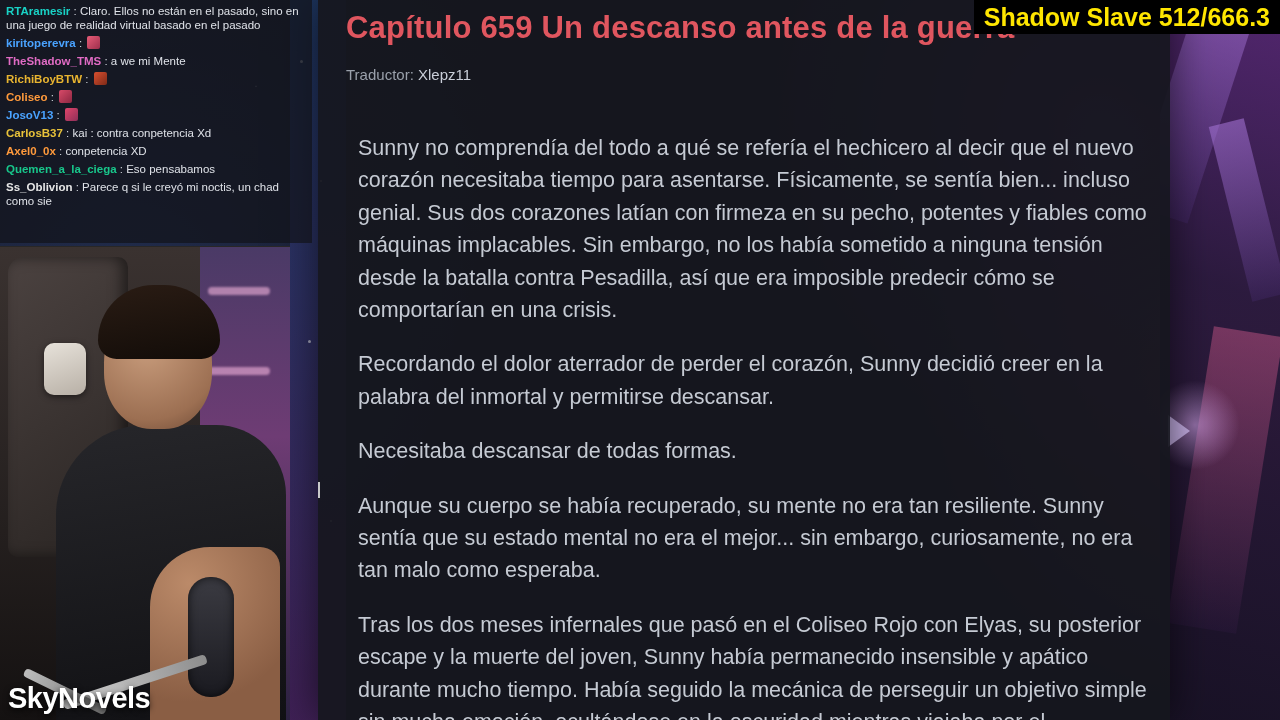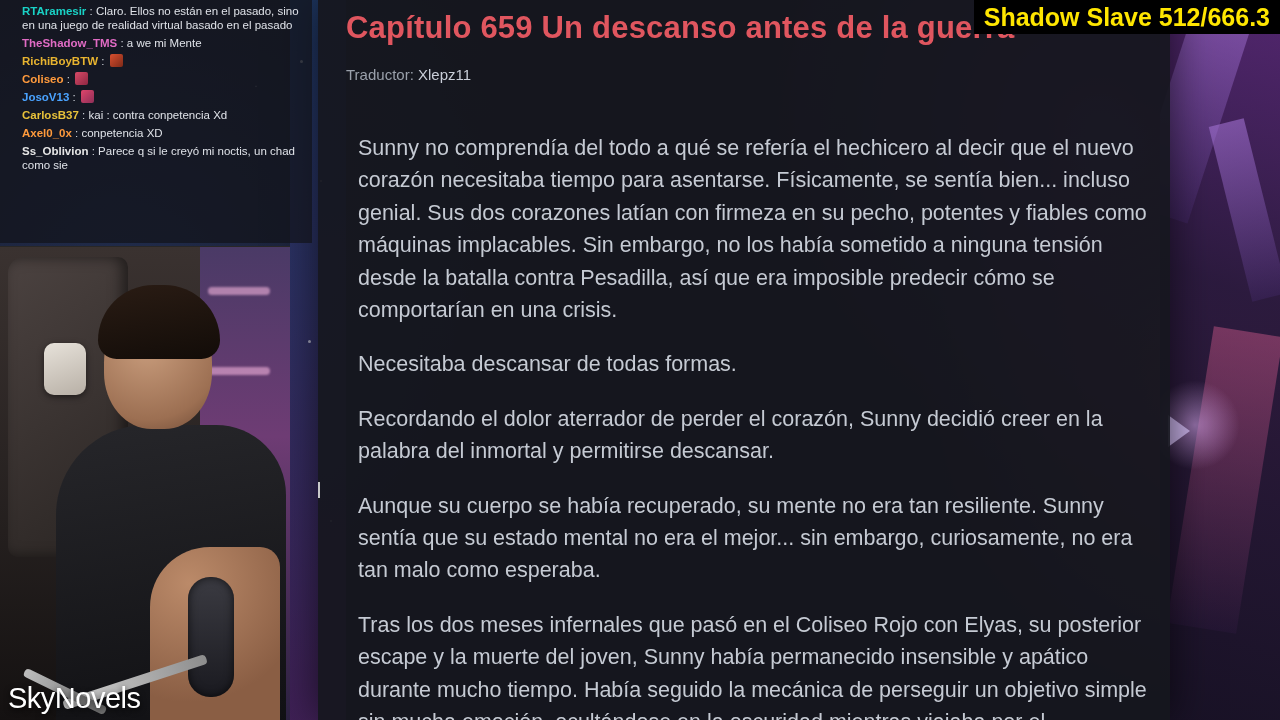--- a/index.html
+++ b/index.html
@@ -192,21 +192,20 @@
     font-size: 11.5px;
     line-height: 14px;
     color: #dfe2e8;
     padding: 2px 2px 0 2px;
     box-sizing: border-box;
   }
   .chat-line {
     padding: 2px 4px;
     white-space: normal;
     word-break: break-word;
-    margin-left: 16px;
   }
   .chat-user { font-weight: bold; }
   .chat-sep { color: #cfd3da; }
   .badge {
     display: inline-block;
     width: 13px;
     height: 13px;
     border-radius: 2px;
     vertical-align: -2px;
     margin: 0 2px;
@@ -315,21 +314,21 @@
     border-radius: 4px;
     background: rgba(255,190,230,0.55);
     filter: blur(1px);
   }
 
   .watermark {
     position: absolute;
     left: 8px;
     bottom: 6px;
     font-size: 29px;
-    font-weight: normal;
+    font-weight: bold;
     color: #ffffff;
     text-shadow: 0 2px 6px rgba(0,0,0,0.9);
     letter-spacing: -0.5px;
   }
 
   
   .banner {
     position: absolute;
     right: 0;
     top: 0;
@@ -370,35 +369,38 @@
     <div class="chapter-title">Capítulo 659 Un descanso antes de la guerra</div>
 
     <div class="translator">
       <span>Traductor:</span>
       <span class="tr-name">Xlepz11</span>
     </div>
 
 
     <div class="body-text">
       <p>Sunny no comprendía del todo a qué se refería el hechicero al decir que el nuevo corazón necesitaba tiempo para asentarse. Físicamente, se sentía bien... incluso genial. Sus dos corazones latían con firmeza en su pecho, potentes y fiables como máquinas implacables. Sin embargo, no los había sometido a ninguna tensión desde la batalla contra Pesadilla, así que era imposible predecir cómo se comportarían en una crisis.</p>
+      <p>Recordando el dolor aterrador de perder el corazón, Sunny decidió creer en la palabra del inmortal y permitirse descansar.</p>
       <p>Necesitaba descansar de todas formas.</p>
-      <p>Recordando el dolor aterrador de perder el corazón, Sunny decidió creer en la palabra del inmortal y permitirse descansar.</p>
       <p>Aunque su cuerpo se había recuperado, su mente no era tan resiliente. Sunny sentía que su estado mental no era el mejor... sin embargo, curiosamente, no era tan malo como esperaba.</p>
       <p>Tras los dos meses infernales que pasó en el Coliseo Rojo con Elyas, su posterior escape y la muerte del joven, Sunny había permanecido insensible y apático durante mucho tiempo. Había seguido la mecánica de perseguir un objetivo simple sin mucha emoción, ocultándose en la oscuridad mientras viajaba por el</p>
     </div>
   </div>
 
   <div class="caret"></div>
 
   <div class="chat">
 
     <div class="chat-line">
       <span class="chat-user" style="color:#19d2c6">RTAramesir</span><span class="chat-sep"> : </span><span>Claro. Ellos no están en el pasado, sino en una juego de realidad virtual basado en el pasado</span>
     </div>
 
+    <div class="chat-line">
+      <span class="chat-user" style="color:#4aa3ff">kiritoperevra</span><span class="chat-sep"> : </span><span class="badge b3"></span><span></span>
+    </div>
 
     <div class="chat-line">
       <span class="chat-user" style="color:#e06bc4">TheShadow_TMS</span><span class="chat-sep"> : </span><span>a we mi Mente</span>
     </div>
 
     <div class="chat-line">
       <span class="chat-user" style="color:#e8b430">RichiBoyBTW</span><span class="chat-sep"> : </span><span class="badge b2"></span><span></span>
     </div>
 
     <div class="chat-line">
@@ -411,20 +413,23 @@
     </div>
 
     <div class="chat-line">
       <span class="chat-user" style="color:#e8c23a">CarlosB37</span><span class="chat-sep"> : </span><span>kai : contra conpetencia Xd</span>
     </div>
 
     <div class="chat-line">
       <span class="chat-user" style="color:#ff9a3c">Axel0_0x</span><span class="chat-sep"> : </span><span>conpetencia XD</span>
     </div>
 
+    <div class="chat-line">
+      <span class="chat-user" style="color:#18c78b">Quemen_a_la_ciega</span><span class="chat-sep"> : </span><span>Eso pensabamos</span>
+    </div>
 
     <div class="chat-line">
       <span class="chat-user" style="color:#e6e6e6">Ss_Oblivion</span><span class="chat-sep"> : </span><span>Parece q si le creyó mi noctis, un chad como sie</span>
     </div>
   </div>
 
   <div class="cam">
     <div class="bgwall">
       <div class="neon" style="top:40px;"></div>
       <div class="neon" style="top:120px;"></div>

